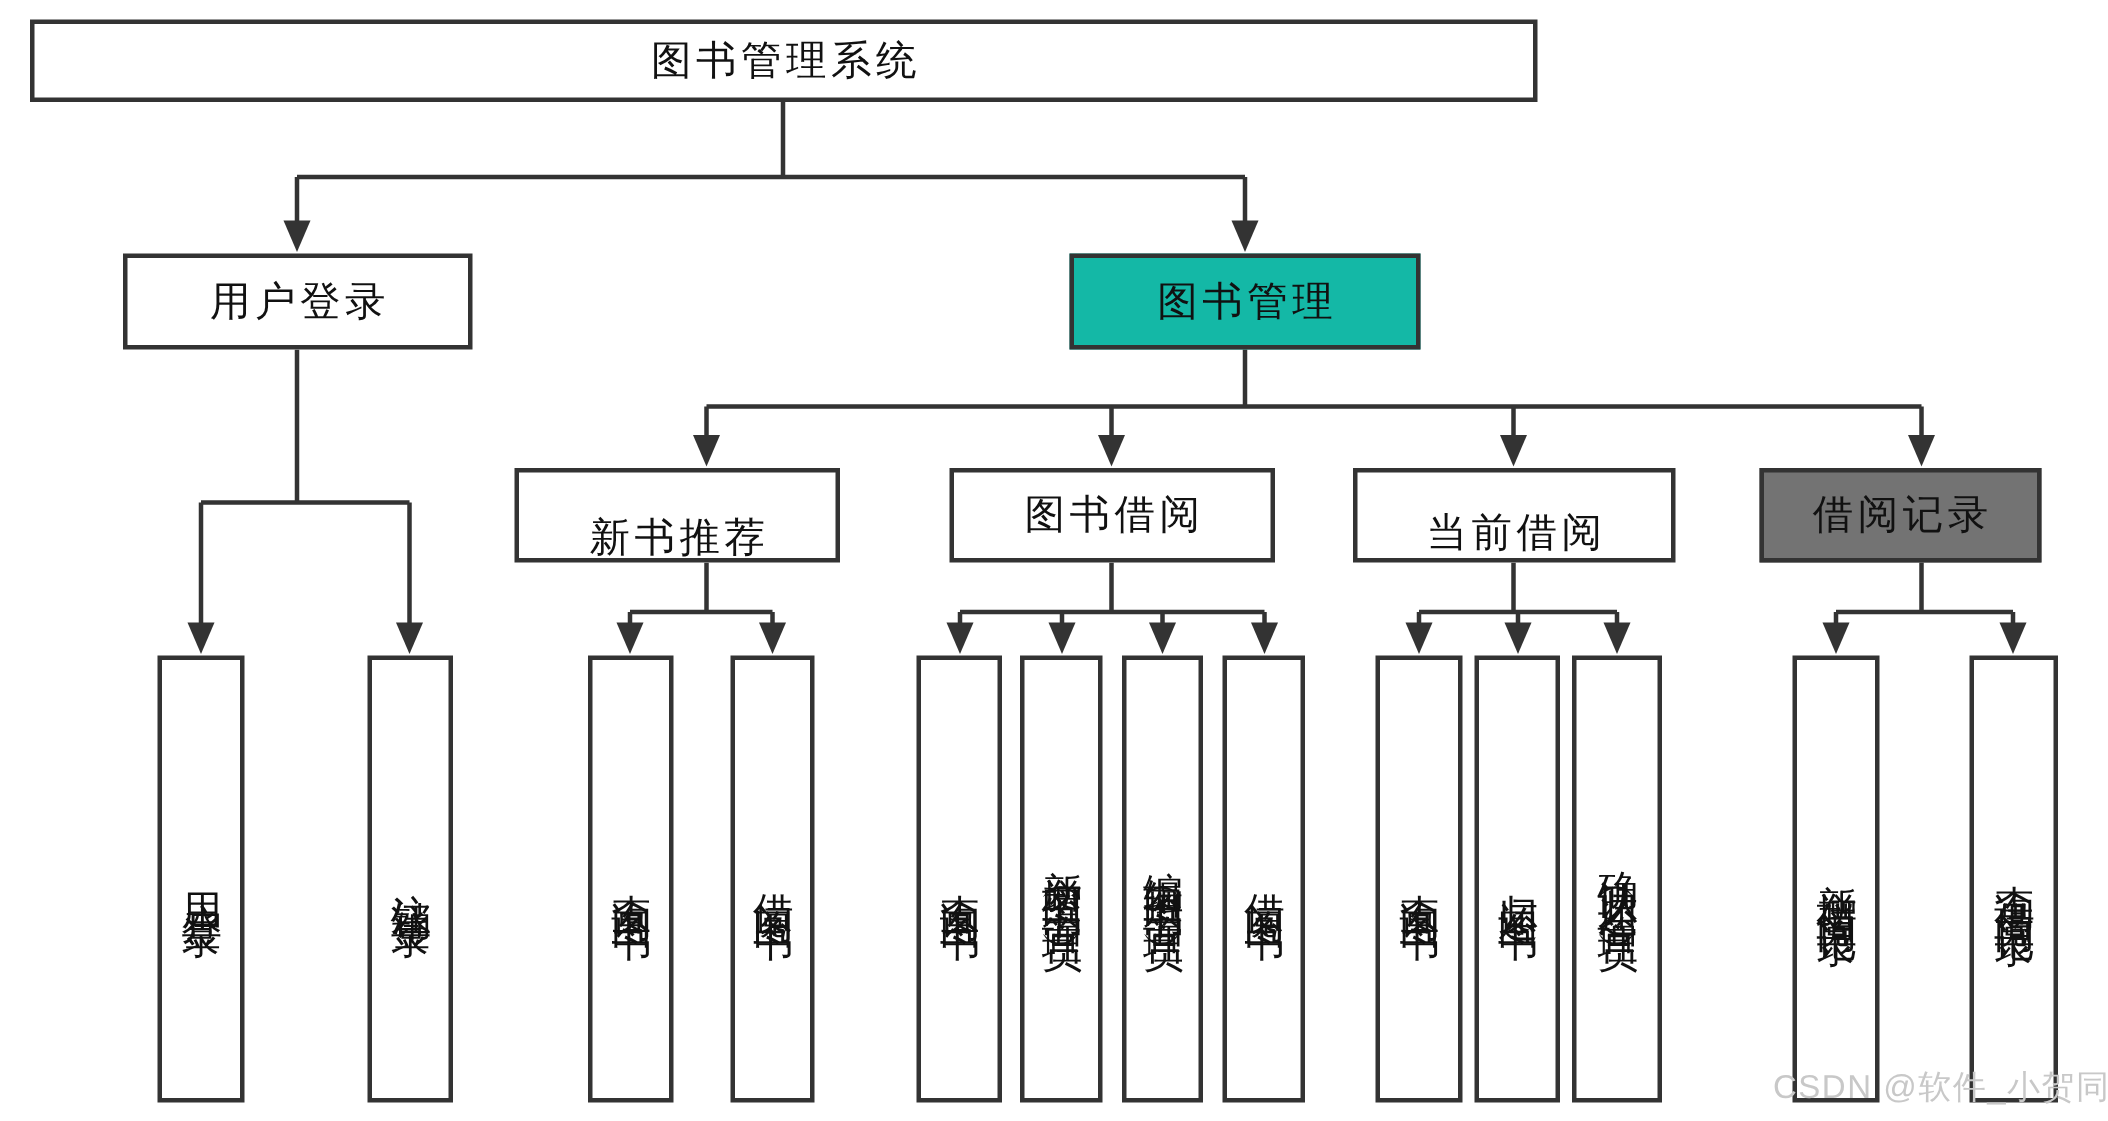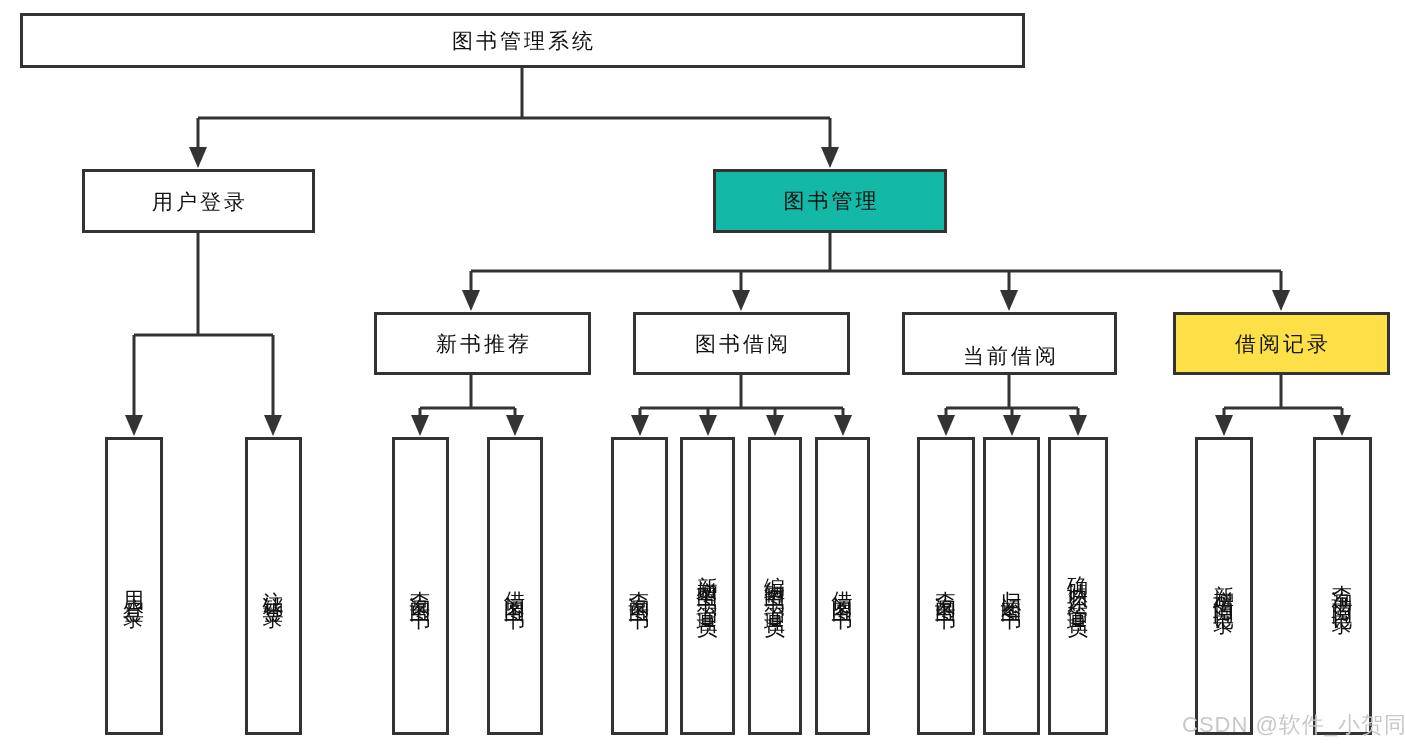--- a/index.html
+++ b/index.html
@@ -18,21 +18,21 @@
   }
   .node {
     position: absolute;
     box-sizing: border-box;
     background: #ffffff;
     border: 3px solid #333333;
     display: flex;
     align-items: center;
     justify-content: center;
     color: #111111;
-    font-size: 21px;
+    font-size: 27px;
     line-height: 1;
   }
   .node.h .node-label {
     letter-spacing: 3px;
     white-space: nowrap;
     text-indent: 3px;
   }
   .node.v .node-label {
     writing-mode: vertical-rl;
     text-orientation: mixed;
@@ -85,30 +85,30 @@
   <div id="node-layer">
       <div class="node h" style="left: 20px; top: 13px; width: 1005px; height: 55px; border-color: rgb(51, 51, 51); background: rgb(255, 255, 255);">
         <span class="node-label" style="color: rgb(17, 17, 17);">图书管理系统</span>
       </div>
       <div class="node h" style="left: 82px; top: 169px; width: 233px; height: 64px; border-color: rgb(51, 51, 51); background: rgb(255, 255, 255);">
         <span class="node-label" style="color: rgb(17, 17, 17);">用户登录</span>
       </div>
       <div class="node h" style="left: 713px; top: 169px; width: 234px; height: 64px; border-color: rgb(51, 51, 51); background: #14b8a6; font-family: Liberation Serif, serif;">
         <span class="node-label" style="color: rgb(17, 17, 17);">图书管理</span>
       </div>
-      <div class="node h" style="left: 374px; top: 312px; width: 217px; height: 63px; border-color: rgb(51, 51, 51); background: rgb(255, 255, 255);">
+      <div class="node h" style="left: 343px; top: 312px; width: 217px; height: 63px; border-color: rgb(51, 51, 51); background: rgb(255, 255, 255); align-items: flex-end;">
         <span class="node-label" style="color: rgb(17, 17, 17);">新书推荐</span>
       </div>
       <div class="node h" style="left: 633px; top: 312px; width: 217px; height: 63px; border-color: rgb(51, 51, 51); background: rgb(255, 255, 255);">
         <span class="node-label" style="color: rgb(17, 17, 17); text-align: right;">图书借阅</span>
       </div>
       <div class="node h" style="left: 902px; top: 312px; width: 215px; height: 63px; border-color: rgb(51, 51, 51); background: rgb(255, 255, 255);">
         <span class="node-label" style="color: rgb(17, 17, 17); margin-top: 24px;">当前借阅</span>
       </div>
-      <div class="node h" style="left: 1173px; top: 312px; width: 217px; height: 63px; border-color: rgb(51, 51, 51); background: #fde047;">
+      <div class="node h" style="left: 1173px; top: 312px; width: 188px; height: 63px; border-color: rgb(51, 51, 51); background: #737373;">
         <span class="node-label" style="color: rgb(17, 17, 17);">借阅记录</span>
       </div>
       <div class="node v" style="left: 105px; top: 437px; width: 58px; height: 298px; border-color: rgb(51, 51, 51); background: rgb(255, 255, 255);">
         <span class="node-label" style="color: rgb(17, 17, 17);">用户登录</span>
       </div>
       <div class="node v" style="left: 245px; top: 437px; width: 57px; height: 298px; border-color: rgb(51, 51, 51); background: rgb(255, 255, 255);">
         <span class="node-label" style="color: rgb(17, 17, 17);">注销登录</span>
       </div>
       <div class="node v" style="left: 392px; top: 437px; width: 57px; height: 298px; border-color: rgb(51, 51, 51); background: rgb(255, 255, 255);">
         <span class="node-label" style="color: rgb(17, 17, 17);">查询图书</span>

